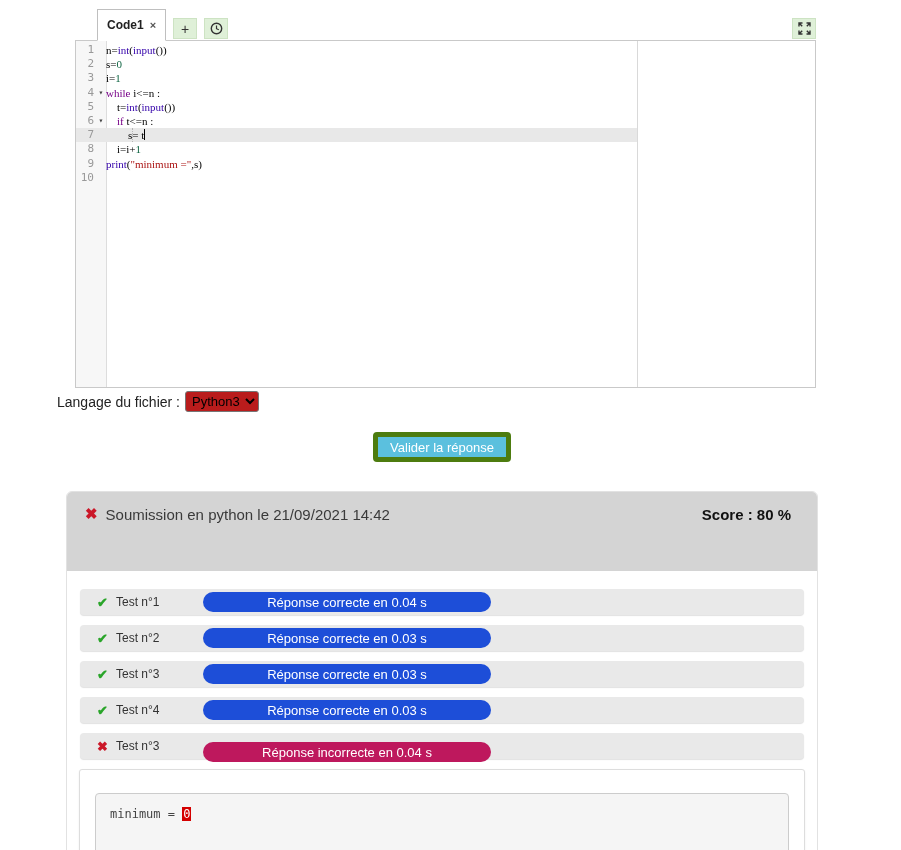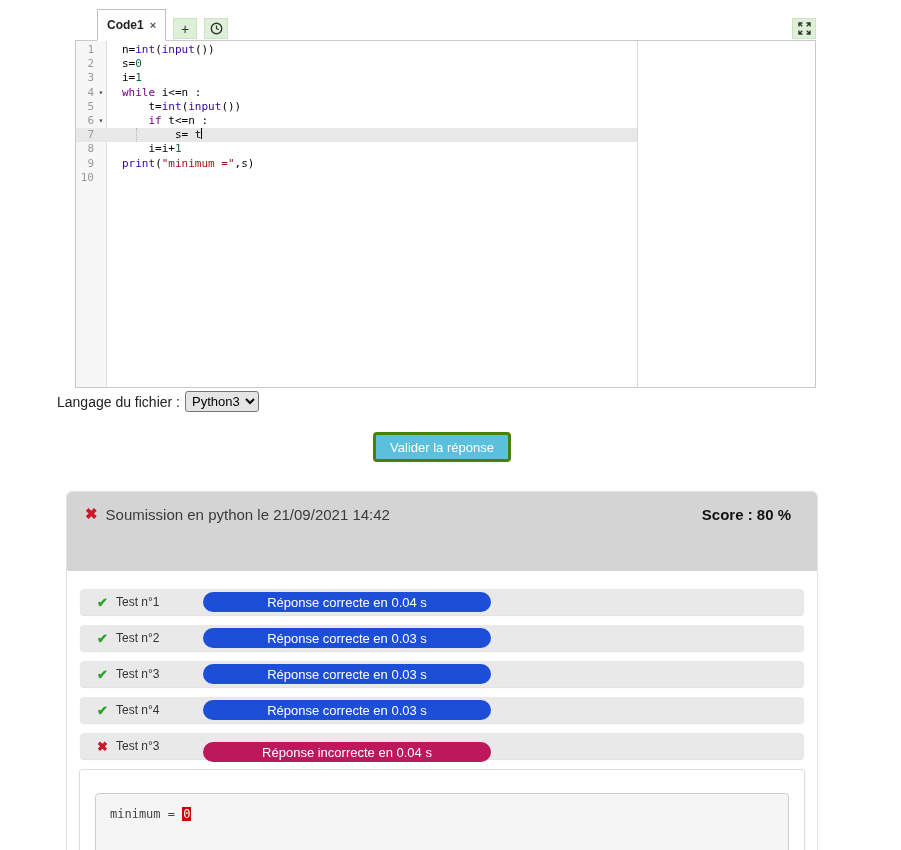--- a/index.html
+++ b/index.html
@@ -24,33 +24,33 @@
                 border:1px solid #c9c9c9;display:flex;background:#fff;}
   .code-pane{width:562px;box-sizing:border-box;border-right:1px solid #d9d9d9;padding-top:2px;
              background:linear-gradient(to right,#f7f7f7 0,#f7f7f7 30px,#ddd 30px,#ddd 31px,#fff 31px);
              font-family:"DejaVu Sans Mono",monospace;font-size:11px;line-height:14.2px;cursor:text;}
   .right-pane{flex:1;background:#fff;}
   .line-row{display:flex;white-space:pre;}
   .line-row.active{background:#e8e8e8;}
   .ln-gutter{width:30px;flex:0 0 30px;display:flex;}
   .ln-num{width:20px;text-align:right;color:#999;padding-right:2px;box-sizing:border-box;}
   .ln-fold{width:10px;text-align:center;color:#444;font-size:8px;line-height:14.2px;}
-  .ln-code{position:relative;padding-left:16px;color:#000;}
+  .ln-code{position:relative;padding-left:0;color:#000;font-family:Liberation Serif, serif;}
   .tok-k{color:#708;}  .tok-b{color:#30a;}  .tok-n{color:#164;}  .tok-s{color:#a11;}  .tok-p{color:#000;}
   .caret{display:inline-block;width:1px;height:11px;background:#000;vertical-align:-1px;}
   .indent-guide{position:absolute;top:0;bottom:0;border-left:1px dotted #b5b5b5;}
 
   
   .lang-row{position:absolute;left:57px;top:391px;display:flex;align-items:center;font-size:14px;color:#222;}
   .lang-row select{margin-left:5px;font-size:13px;font-family:"Liberation Sans",sans-serif;
-                   padding:1px 2px;border:1px solid #767676;border-radius:3px;background:#e5e5e5;}
+                   padding:1px 2px;border:1px solid #767676;border-radius:3px;background:#b91c1c;}
 
   
   .submit-btn{position:absolute;left:373px;top:432px;width:138px;height:30px;background:#5bc0de;
-              border:3px solid #4d7c0f;border-radius:4px;color:#fff;font-size:13px;
+              border:5px solid #4d7c0f;border-radius:4px;color:#fff;font-size:13px;
               font-family:"Liberation Sans",sans-serif;cursor:pointer;}
 
   
   .results{position:absolute;left:66px;top:491px;width:752px;height:360px;box-sizing:border-box;
            background:#fff;border:1px solid #e2e2e2;border-radius:6px 6px 0 0;overflow:hidden;}
   .results-header{background:#d4d4d4;height:79px;box-sizing:border-box;padding:13px 26px 0 18px;}
   .rh-row1{display:flex;align-items:center;}
   .rh-cross{color:#cb1728;font-size:15px;font-weight:bold;margin-right:8px;}
   .rh-title{font-size:15px;color:#3a3a3a;}
   .rh-score{margin-left:auto;font-size:15px;font-weight:bold;color:#111;}

